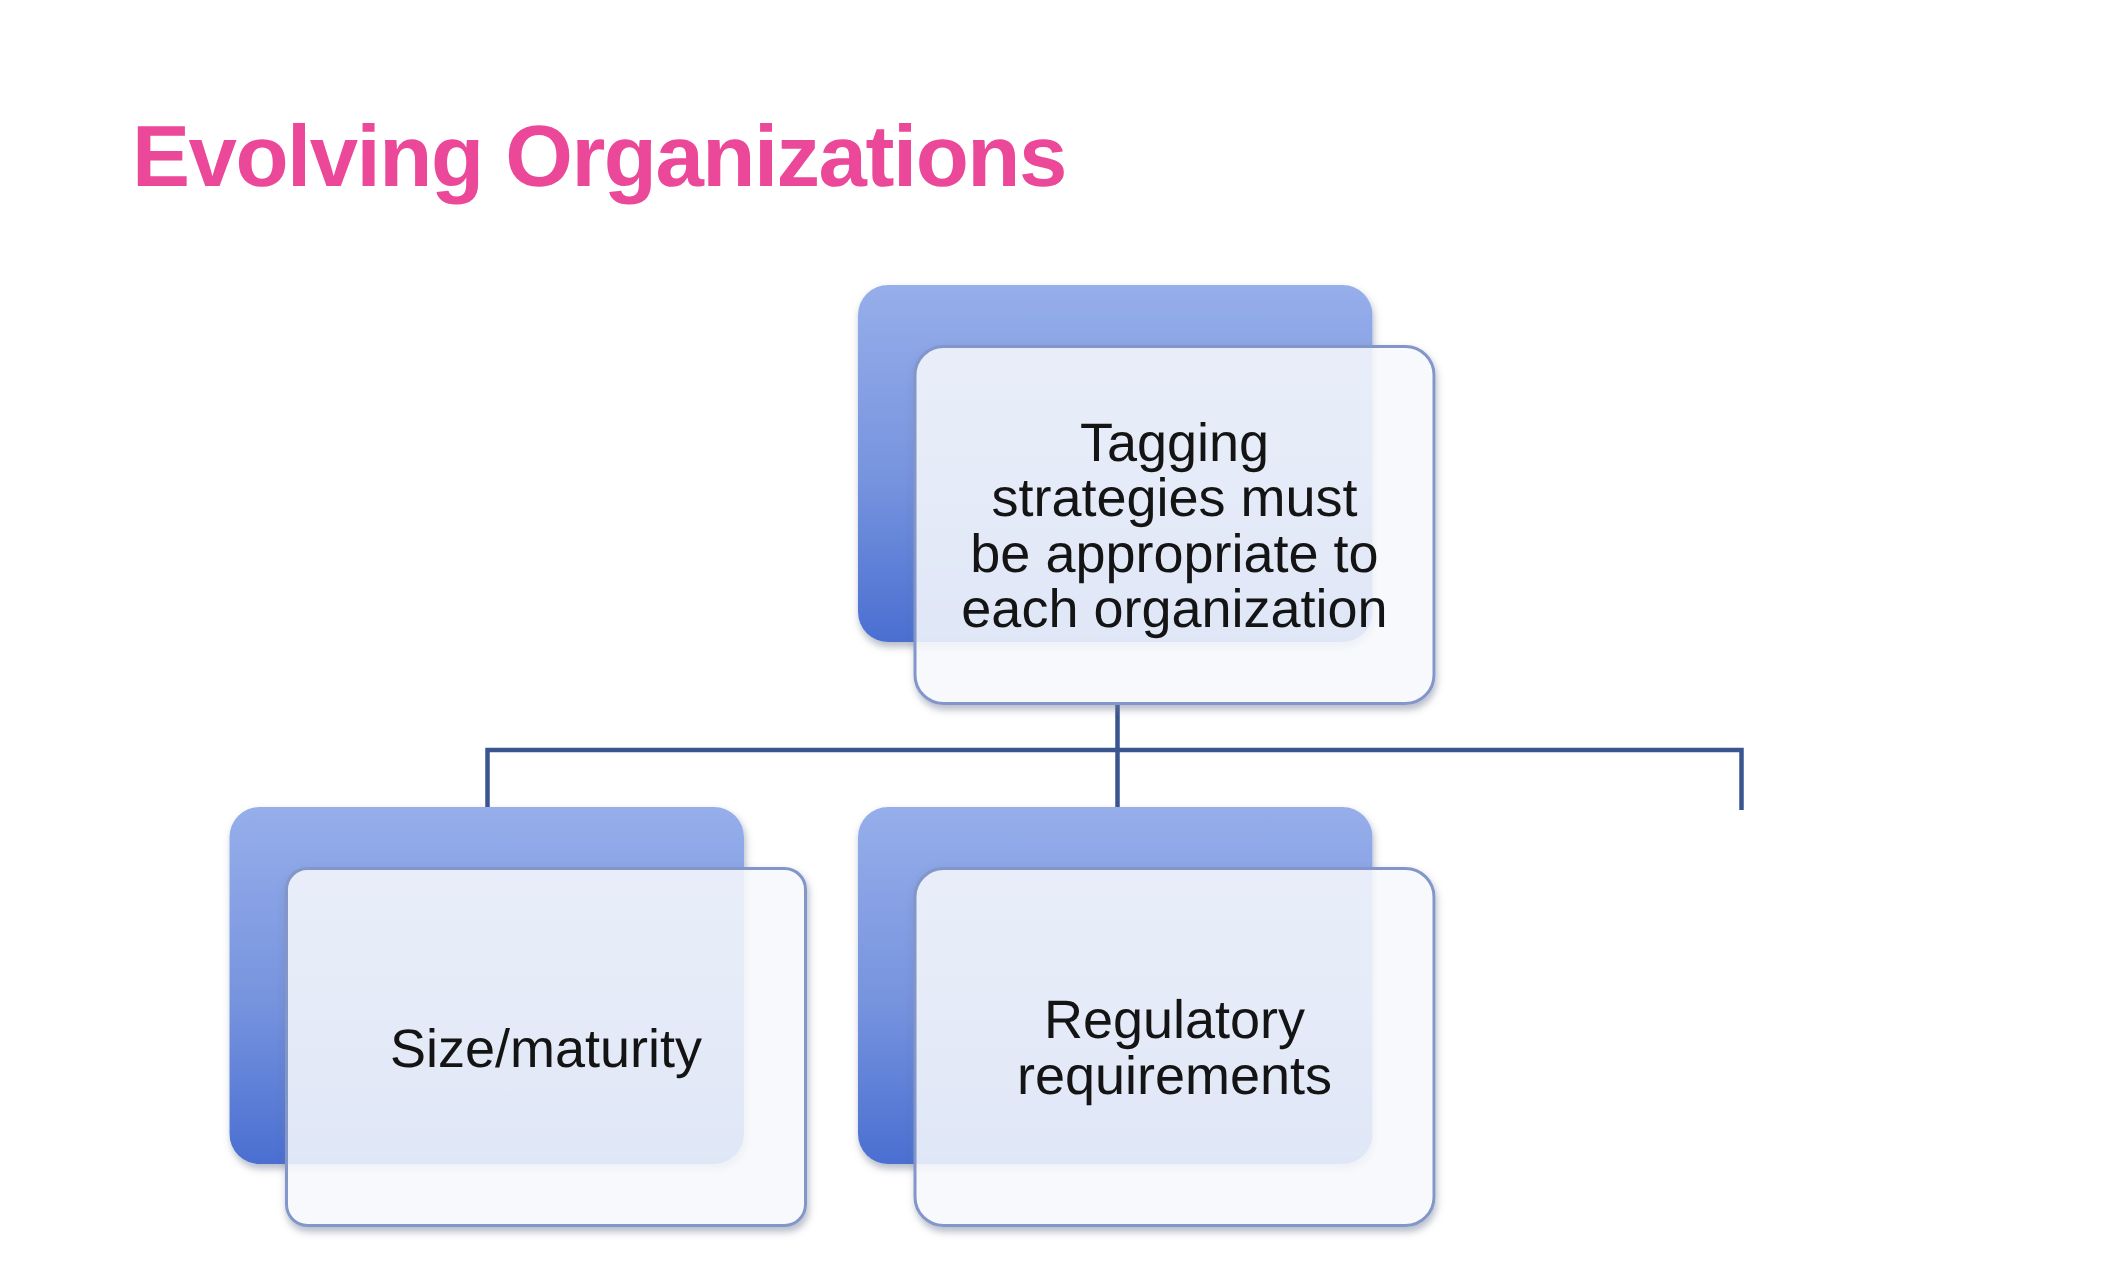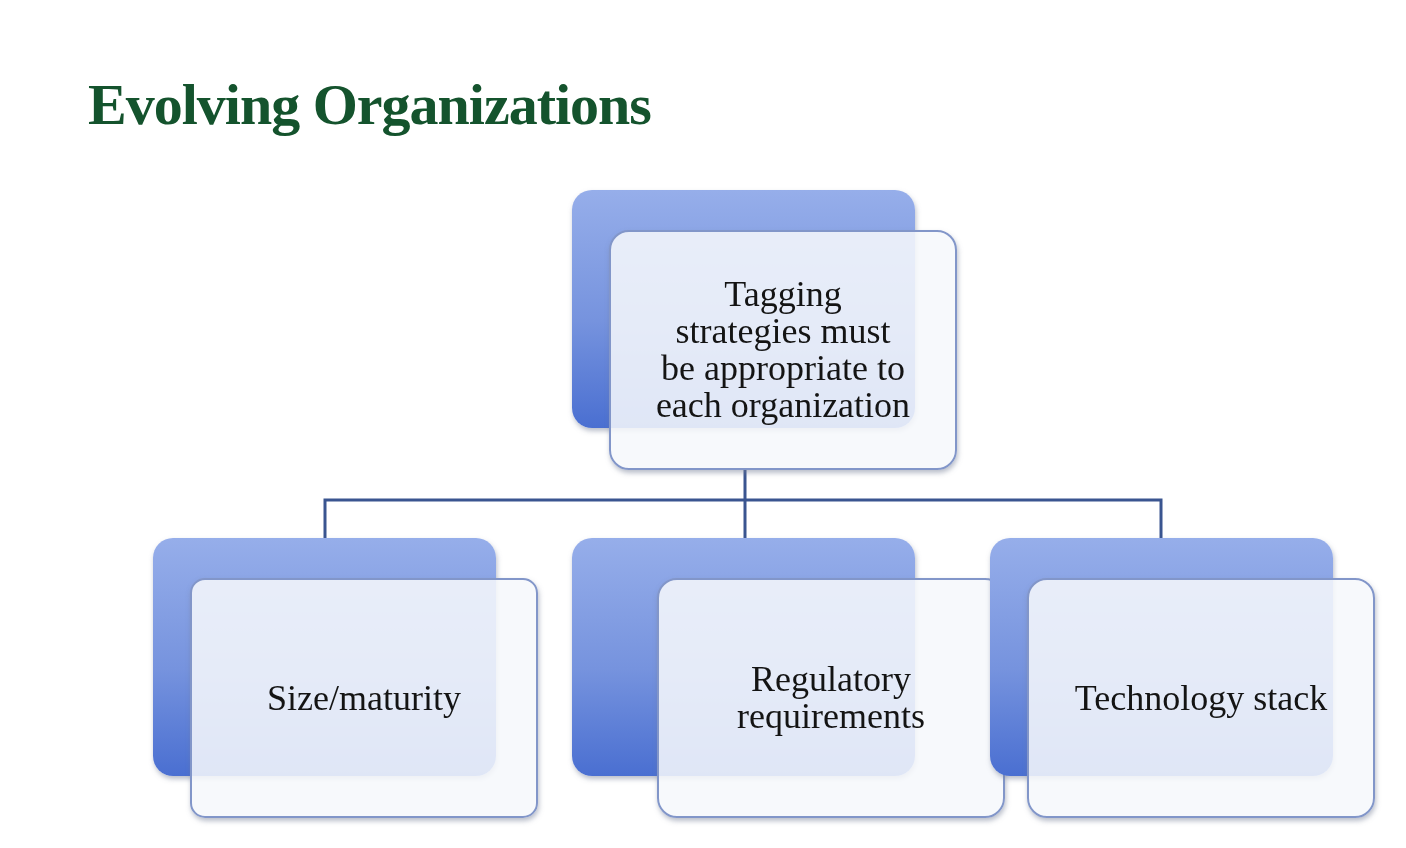--- a/index.html
+++ b/index.html
@@ -28,21 +28,20 @@
     position: absolute;
     left: 0;
     top: 0;
     z-index: 0;
   }
   .node {
     position: absolute;
     width: 385px;
     height: 280px;
     z-index: 1;
-    font-family: Liberation Serif, serif;
   }
   .node-back {
     position: absolute;
     left: 0;
     top: 0;
     width: 343px;
     height: 238px;
     border-radius: 20px;
     background: linear-gradient(180deg, var(--bt, #96aeea) 0%, #7693de 55%, var(--bb, #4a6fd1) 100%);
     box-shadow: 1px 3px 5px rgba(115, 125, 150, 0.5);
@@ -72,21 +71,21 @@
   .node-top    { left: 572px; top: 190px; }
   .node-child1 { left: 153px; top: 538px; }
   .node-child2 { left: 572px; top: 538px; }
   .node-child3 { left: 990px; top: 538px; }
 </style>
 </head>
 <body>
 
 <div class="slide" style="background: rgb(255, 255, 255);">
 
-  <h1 class="slide-title" style="color: #14532d; font-family: Liberation Serif, serif;">Evolving Organizations</h1>
+  <h1 class="slide-title" style="color: #ec4899;">Evolving Organizations</h1>
 
   <svg class="connector-svg" width="1406" height="848" viewBox="0 0 1406 848">
     <path d="M745 468 L745 500 M323.5 500 L1162.5 500 M325 498.5 L325 540 M745 500 L745 542 M1161 498.5 L1161 540" fill="none" stroke-width="3" style="stroke: rgb(58, 85, 144);"></path>
   </svg>
 
   <div class="node node-top">
     <div class="node-back" style="--bt: #96aeea; --bb: #4a6fd1;"></div>
     <div class="node-front" style="background: rgba(246, 248, 252, 0.87); border-color: rgb(130, 150, 201);">
       <div class="node-label" style="color: rgb(20, 20, 20);">Tagging
 strategies must
@@ -97,26 +96,20 @@
 
   <div class="node node-child1">
     <div class="node-back" style="--bt: #96aeea; --bb: #4a6fd1;"></div>
     <div class="node-front" style="background: rgba(246, 248, 252, 0.87); border-color: rgb(130, 150, 201); border-radius: 15px;">
       <div class="node-label" style="color: rgb(20, 20, 20);">Size/maturity</div>
     </div>
   </div>
 
   <div class="node node-child2">
     <div class="node-back" style="--bt: #96aeea; --bb: #4a6fd1;"></div>
-    <div class="node-front" style="background: rgba(246, 248, 252, 0.87); border-color: rgb(130, 150, 201); margin-left: 48px;">
+    <div class="node-front" style="background: rgba(246, 248, 252, 0.87); border-color: rgb(130, 150, 201);">
       <div class="node-label" style="color: rgb(20, 20, 20);">Regulatory
 requirements</div>
     </div>
   </div>
 
-  <div class="node node-child3">
-    <div class="node-back" style="--bt: #96aeea; --bb: #4a6fd1;"></div>
-    <div class="node-front" style="background: rgba(246, 248, 252, 0.87); border-color: rgb(130, 150, 201);">
-      <div class="node-label" style="color: rgb(20, 20, 20);">Technology stack</div>
-    </div>
-  </div>
 
 </div>
 
 </body></html>

